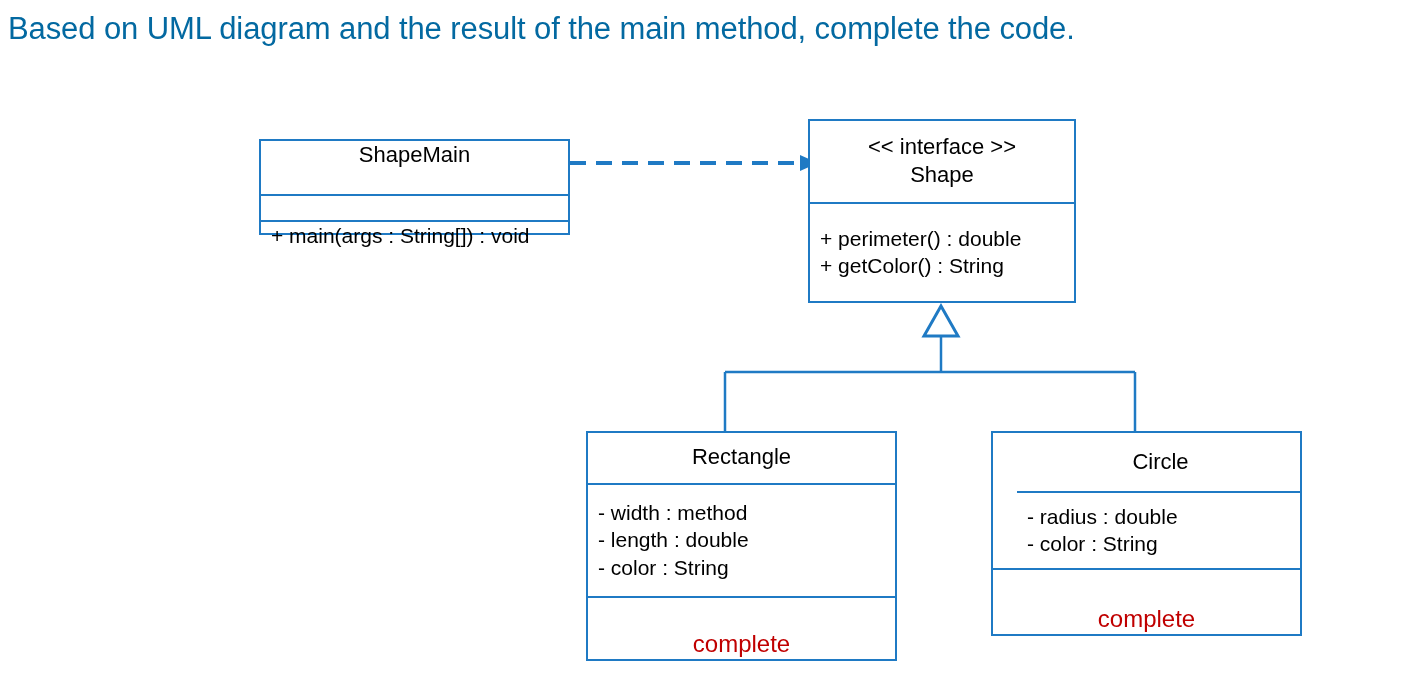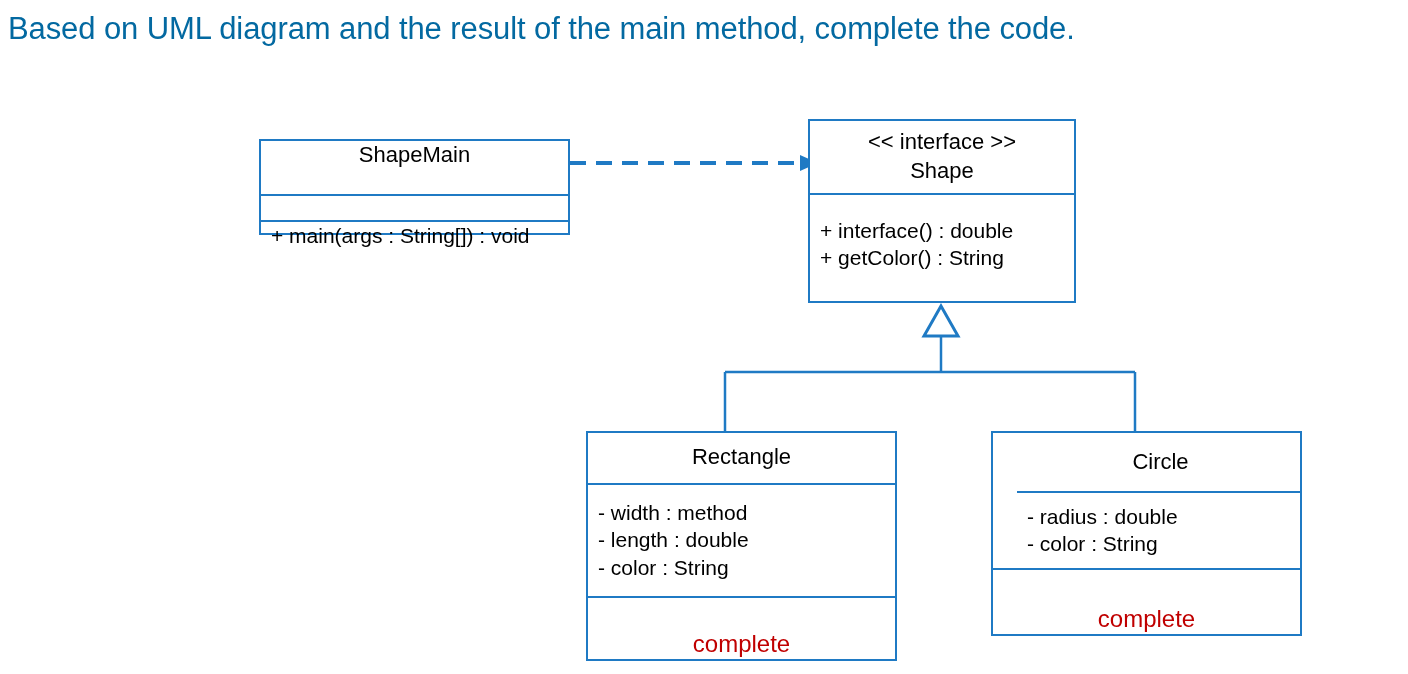--- a/index.html
+++ b/index.html
@@ -96,21 +96,21 @@
     color: #c00000;
   }
 
   
   #class-shapemain { left: 259px;  top: 139px; width: 311px; height: 96px; gap: 24px; }
   #class-shapemain .c-title  { height: 44px; }
   #class-shapemain .c-empty  { height: 34px; }
   #class-shapemain .c-ops    { height: 38px; }
 
   #class-shape { left: 808px; top: 119px; width: 268px; height: 184px; }
-  #class-shape .c-title { height: 72px; }
+  #class-shape .c-title { height: 81px; }
   #class-shape .c-ops   { height: 100px; }
 
   #class-rectangle { left: 586px; top: 431px; width: 311px; height: 230px; }
   #class-rectangle .c-title { height: 50px; }
   #class-rectangle .c-attrs { height: 114px; }
   #class-rectangle .c-ops   { height: 64px; }
 
   #class-circle { left: 991px; top: 431px; width: 311px; height: 205px; }
   #class-circle .c-title { height: 62px; padding-left: 28px; }
   #class-circle .c-attrs { height: 82px; margin-left: 24px; }
@@ -155,21 +155,21 @@
       <div class="line">+ main(args : String[]) : void</div>
     </div>
   </div>
 
   <div class="uml-class" id="class-shape">
     <div class="compartment c-title">
       <div class="line stereo">&lt;&lt; interface &gt;&gt;</div>
       <div class="line title">Shape</div>
     </div>
     <div class="compartment c-body c-ops">
-      <div class="line">+ interface() : double</div>
+      <div class="line">+ perimeter() : double</div>
       <div class="line">+ getColor() : String</div>
     </div>
   </div>
 
   <div class="uml-class" id="class-rectangle">
     <div class="compartment c-title">
       <div class="line title">Rectangle</div>
     </div>
     <div class="compartment c-body c-attrs">
       <div class="line">- width : method</div>

